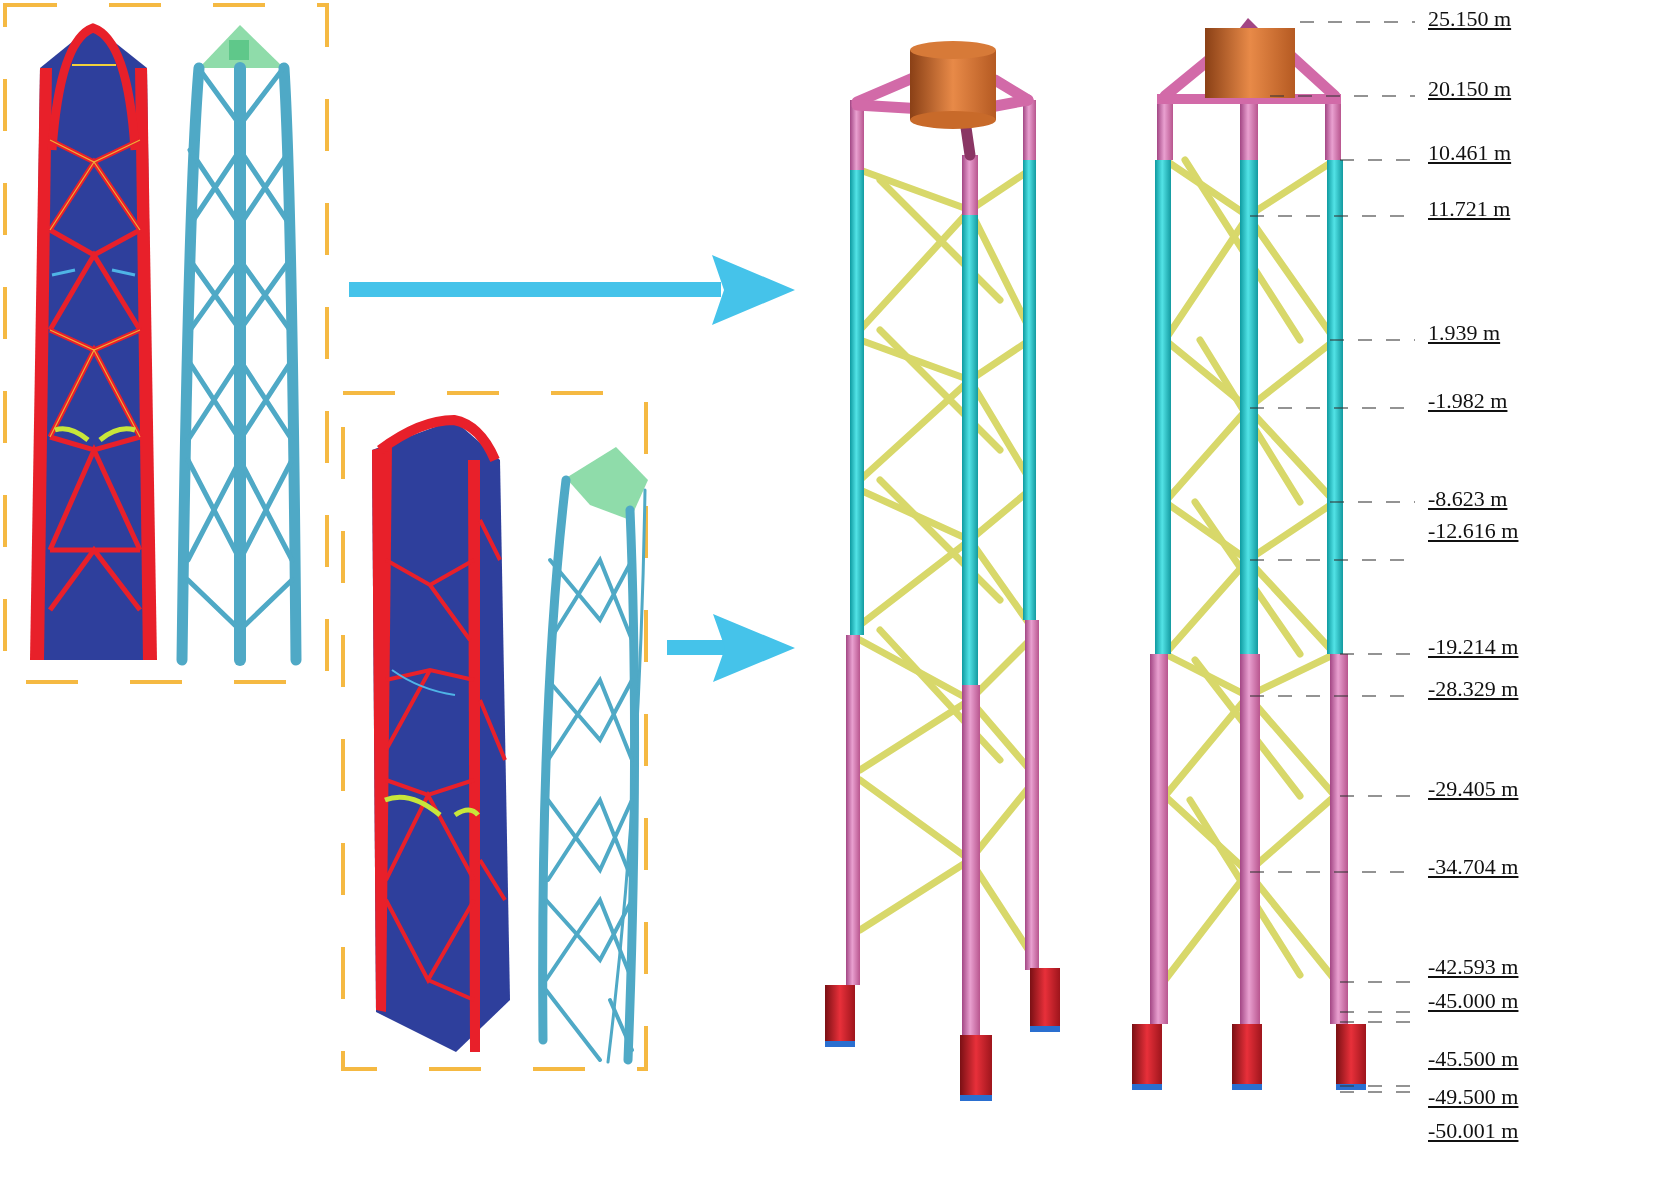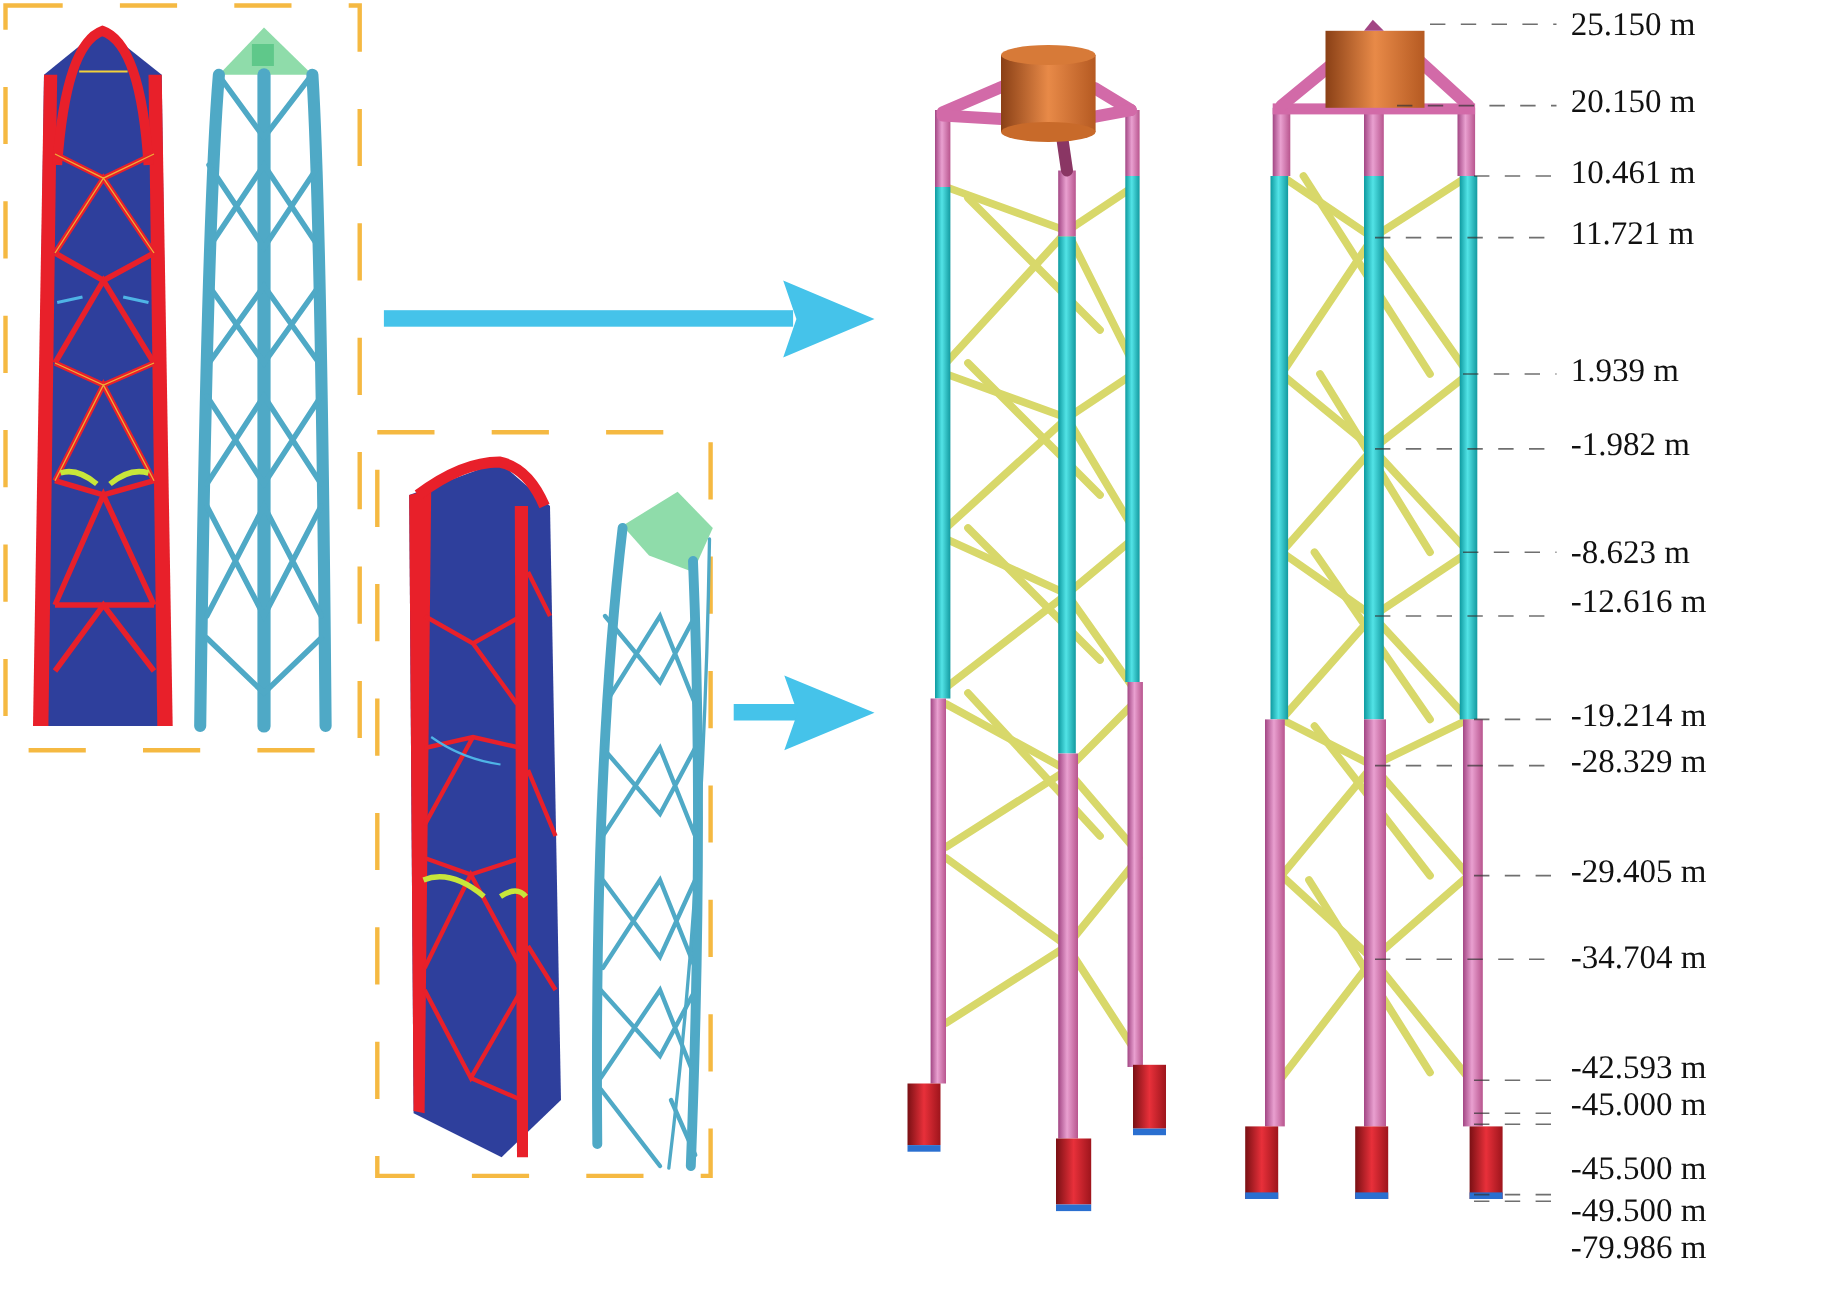--- a/index.html
+++ b/index.html
@@ -1,18 +1,18 @@
 <!DOCTYPE html>
 <html><head>
 <meta charset="utf-8">
 <style>
   html, body { margin: 0; padding: 0; background: #ffffff; }
   body { width: 1655px; height: 1180px; position: relative; overflow: hidden; font-family: "Liberation Serif", "DejaVu Serif", serif; }
   .layer { position: absolute; left: 0; top: 0; }
-  .elev-label { position: absolute; left: 1428px; font-size: 30px; color: #111; line-height: 1; white-space: nowrap; }
+  .elev-label { position: absolute; left: 1428px; font-size: 22px; color: #111; line-height: 1; white-space: nowrap; text-decoration: underline; }
 </style>
 </head>
 <body>
 
 <svg class="layer" width="1655" height="1180" viewBox="0 0 1655 1180">
 
   <rect x="5" y="5" width="322" height="677" fill="none" stroke="#f5b942" stroke-width="4" stroke-dasharray="52 52"></rect>
 
   <g>
     <polygon points="40,68 93,25 147,68 155,660 32,660" fill="#2e3f9c"></polygon>
@@ -220,23 +220,23 @@
 </svg>
 
 <div>
   <div class="elev-label" style="top:8px">25.150 m</div>
   <div class="elev-label" style="top:78px">20.150 m</div>
   <div class="elev-label" style="top:142px">10.461 m</div>
   <div class="elev-label" style="top:198px">11.721 m</div>
   <div class="elev-label" style="top:322px">1.939 m</div>
   <div class="elev-label" style="top:390px">-1.982 m</div>
   <div class="elev-label" style="top:488px">-8.623 m</div>
-  <div class="elev-label" style="top:532px">-12.616 m</div>
+  <div class="elev-label" style="top:520px">-12.616 m</div>
   <div class="elev-label" style="top:636px">-19.214 m</div>
   <div class="elev-label" style="top:678px">-28.329 m</div>
   <div class="elev-label" style="top:778px">-29.405 m</div>
   <div class="elev-label" style="top:856px">-34.704 m</div>
   <div class="elev-label" style="top:956px">-42.593 m</div>
   <div class="elev-label" style="top:990px">-45.000 m</div>
   <div class="elev-label" style="top:1048px">-45.500 m</div>
   <div class="elev-label" style="top:1086px">-49.500 m</div>
-  <div class="elev-label" style="top:1120px">-79.986 m</div>
+  <div class="elev-label" style="top:1120px">-50.001 m</div>
 </div>
 
 </body></html>

